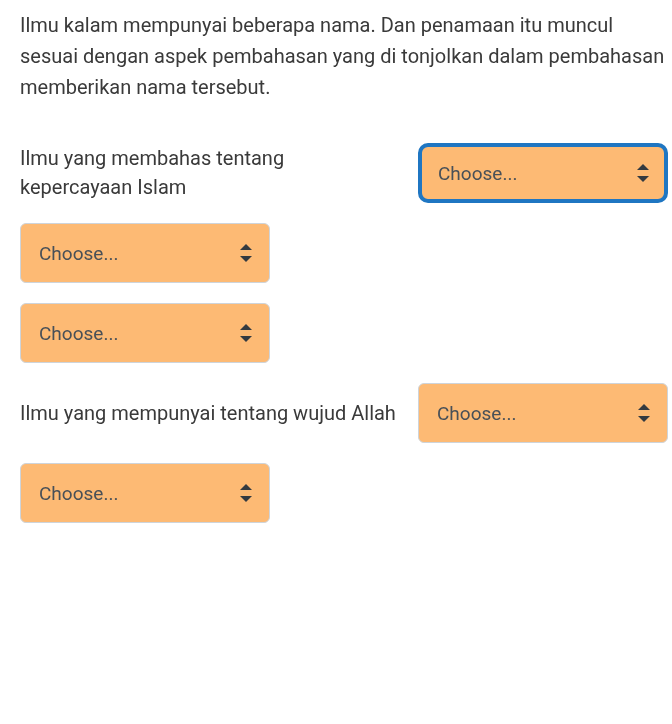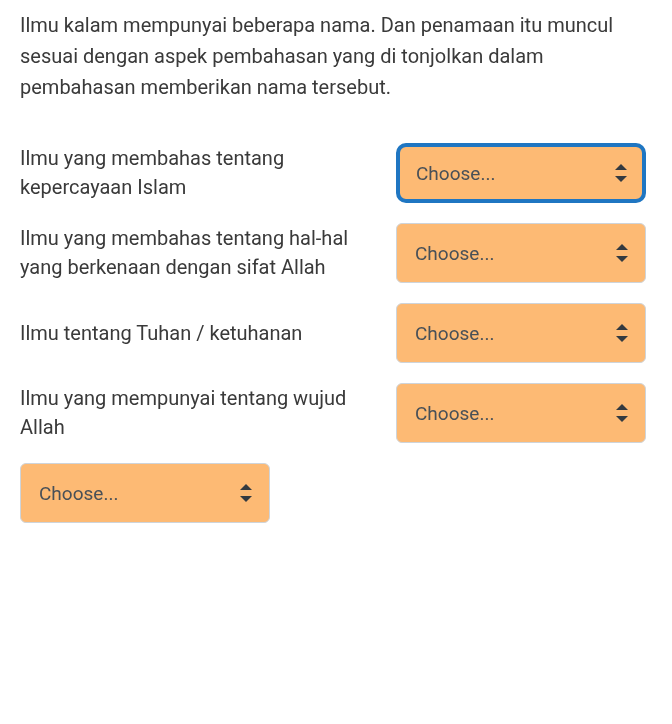--- a/index.html
+++ b/index.html
@@ -5,21 +5,21 @@
   * { box-sizing: border-box; }
   body {
     margin: 0;
     padding: 0;
     font-family: -apple-system, BlinkMacSystemFont, "Segoe UI", Roboto, "Helvetica Neue", Arial, sans-serif;
     background: #ffffff;
     width: 672px;
     color: #333;
   }
   .container {
-    padding: 10px 26px 20px 20px;
+    padding: 10px 4px 20px 20px;
   }
   .intro {
     font-size: 20px;
     line-height: 1.55;
     color: #3a3a3a;
     margin-bottom: 40px;
   }
   .row {
     display: flex;
     align-items: center;
@@ -97,31 +97,29 @@
     <div class="label">Ilmu yang membahas tentang kepercayaan Islam</div>
     <div class="select-wrap">
       <div class="select focused">
         <span>Choose...</span>
         <span class="sort-icon"></span>
       </div>
     </div>
   </div>
 
   <div class="row">
-    <div class="label">Ilmu yang membahas tentang hal-hal yang berkenaan dengan sifat Allah</div>
     <div class="select-wrap">
       <div class="select">
         <span>Choose...</span>
         <span class="sort-icon"></span>
       </div>
     </div>
   </div>
 
   <div class="row">
-    <div class="label">Ilmu tentang Tuhan / ketuhanan</div>
     <div class="select-wrap">
       <div class="select">
         <span>Choose...</span>
         <span class="sort-icon"></span>
       </div>
     </div>
   </div>
 
   <div class="row">
     <div class="label">Ilmu yang mempunyai tentang wujud Allah</div>

